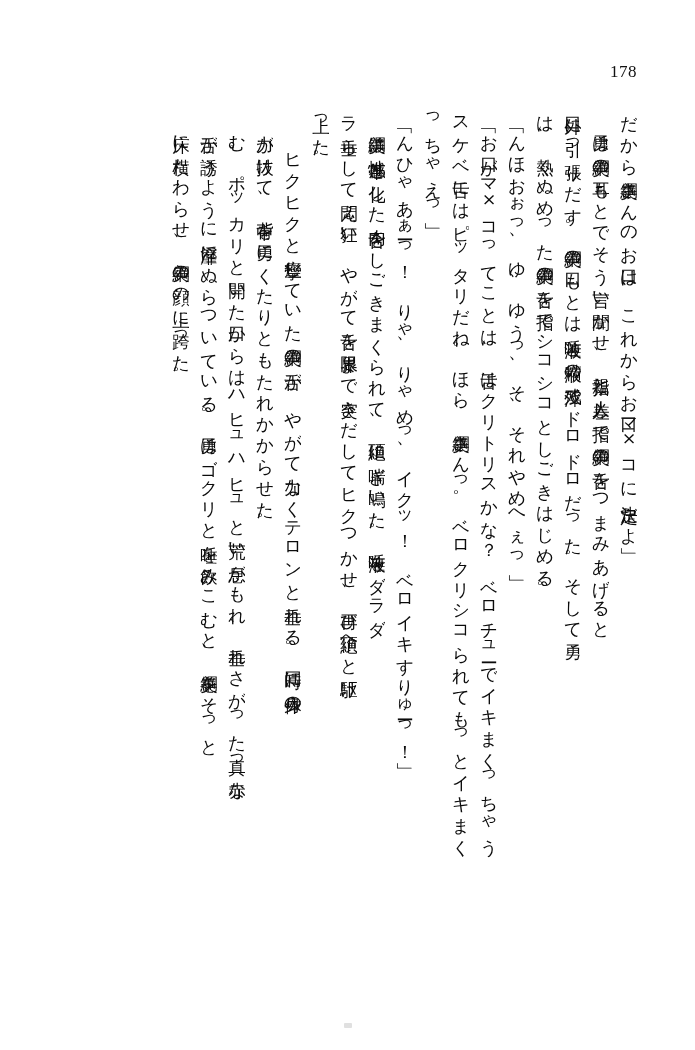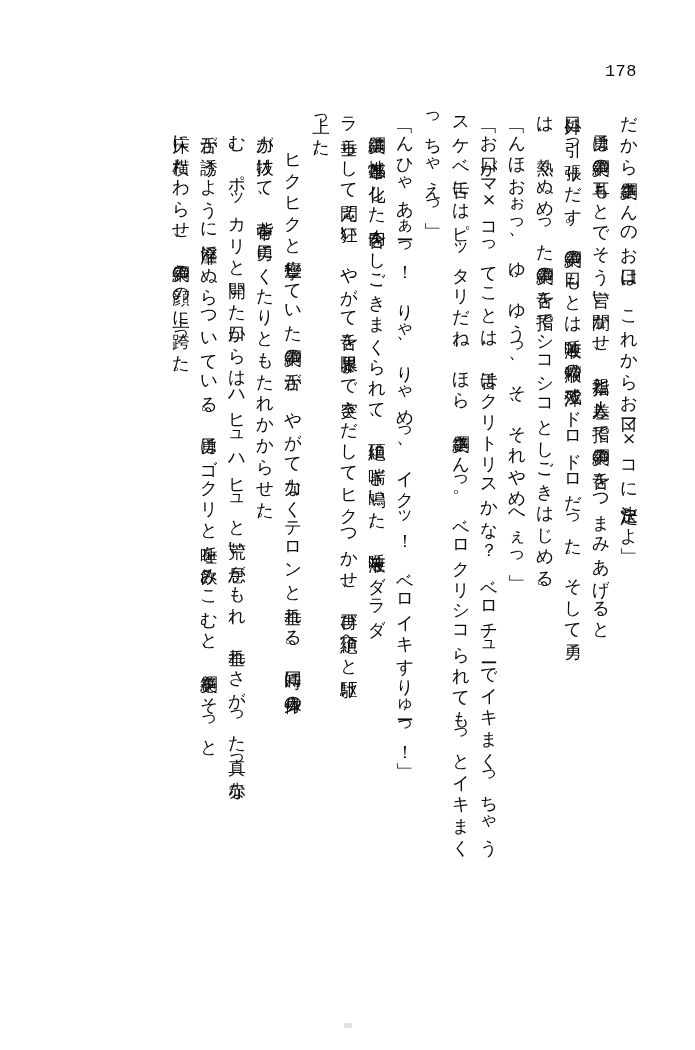--- a/index.html
+++ b/index.html
@@ -19,21 +19,21 @@
     overflow: hidden;
   }
   
   .page-number {
     position: absolute;
     top: 62px;
     right: 58px;
     font-size: 17px;
     letter-spacing: 0.5px;
     color: #111;
-    font-family: Liberation Mono, monospace;
+    font-family: Liberation Serif, serif;
   }
   
   .text-block {
     position: absolute;
     top: 104px;
     left: 58px;
     right: 58px;
     height: 880px;
     display: flex;
     flex-direction: row-reverse;

